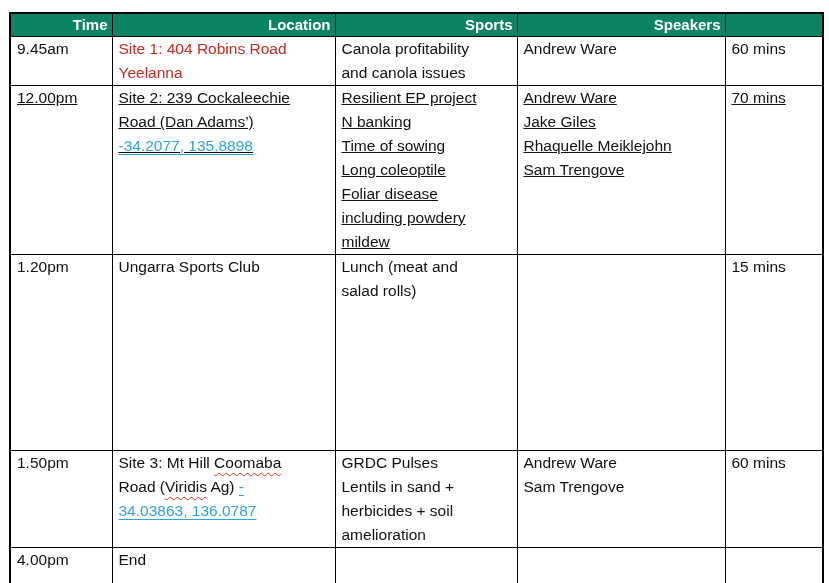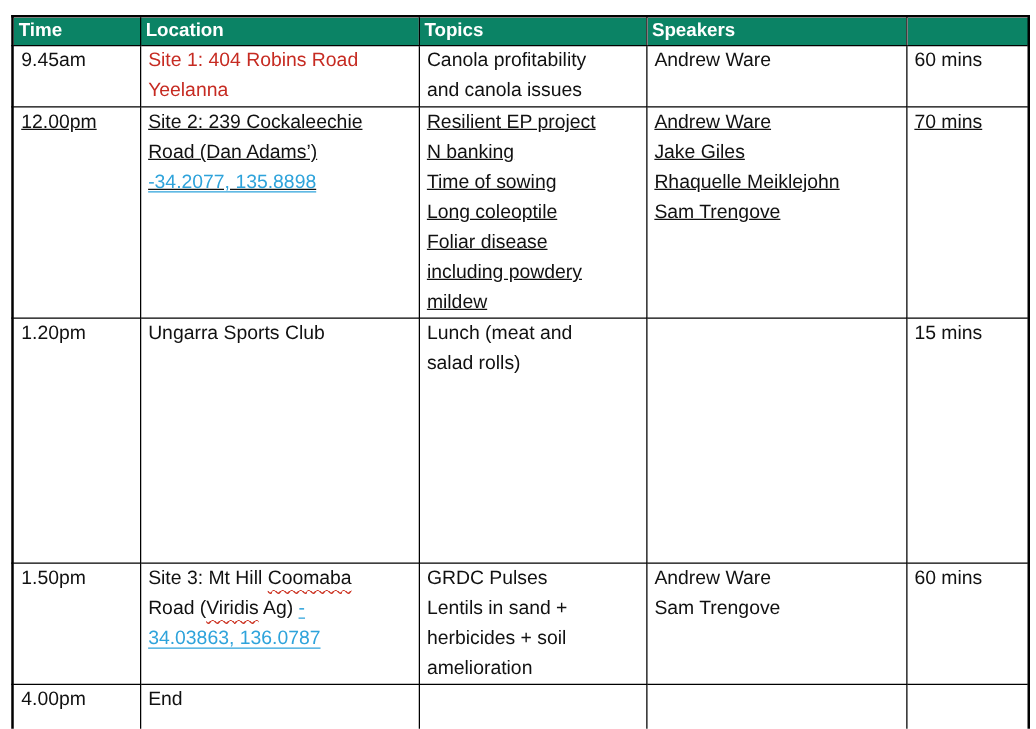--- a/index.html
+++ b/index.html
@@ -29,21 +29,21 @@
     vertical-align:top;
     padding:0 6px;
     line-height:24px;
     overflow:hidden;
   }
   thead th{
     background:var(--header-bg);
     color:var(--header-text);
     font-weight:bold;
     font-size:15px;
-    text-align:left;
+    text-align:right;
     height:23px;
     line-height:22px;
     padding:0 4px;
   }
   tbody td{
     font-size:15.5px;
     white-space:pre-line;
     background:#FFFFFF;
   }
   tbody tr:nth-child(1){height:25px;}
@@ -79,21 +79,21 @@
       <col style="width:102px">
       <col style="width:223px">
       <col style="width:182px">
       <col style="width:208px">
       <col style="width:98px">
     </colgroup>
     <thead>
       <tr>
         <th>Time</th>
         <th>Location</th>
-        <th>Topics</th>
+        <th>Sports</th>
         <th>Speakers</th>
         <th></th>
       </tr>
     </thead>
     <tbody>
         <tr>
           <td>9.45am</td>
           <td><span class="seg-red">Site 1: 404 Robins Road
 Yeelanna</span></td>
           <td>Canola profitability

